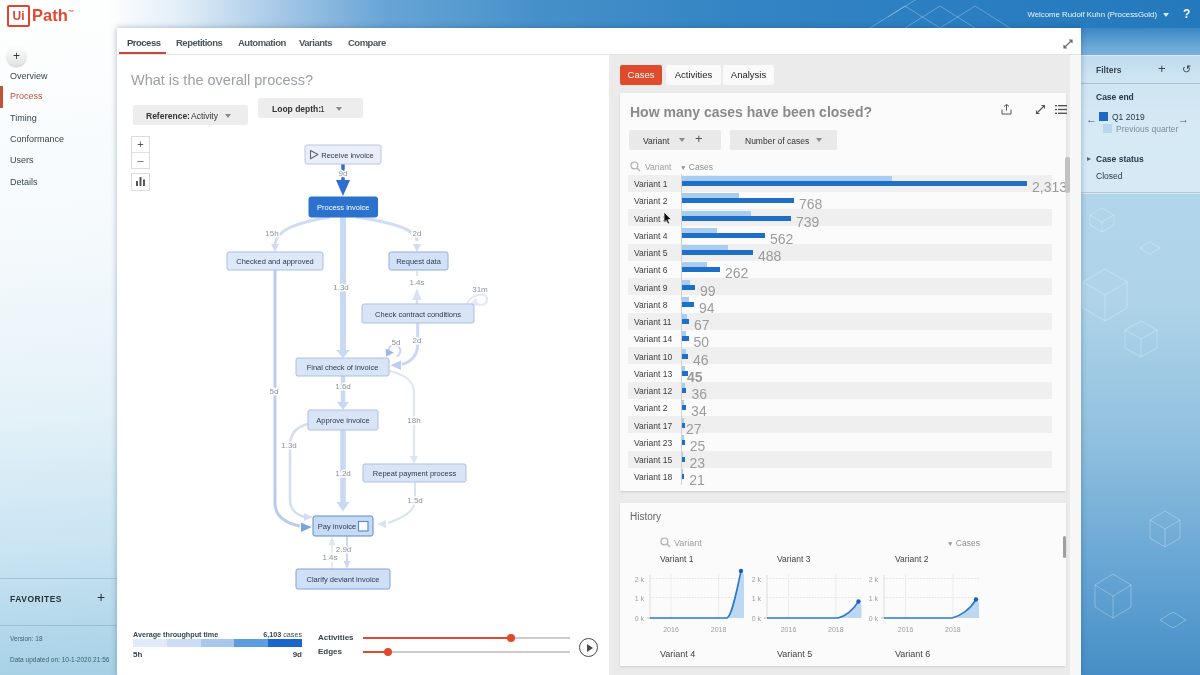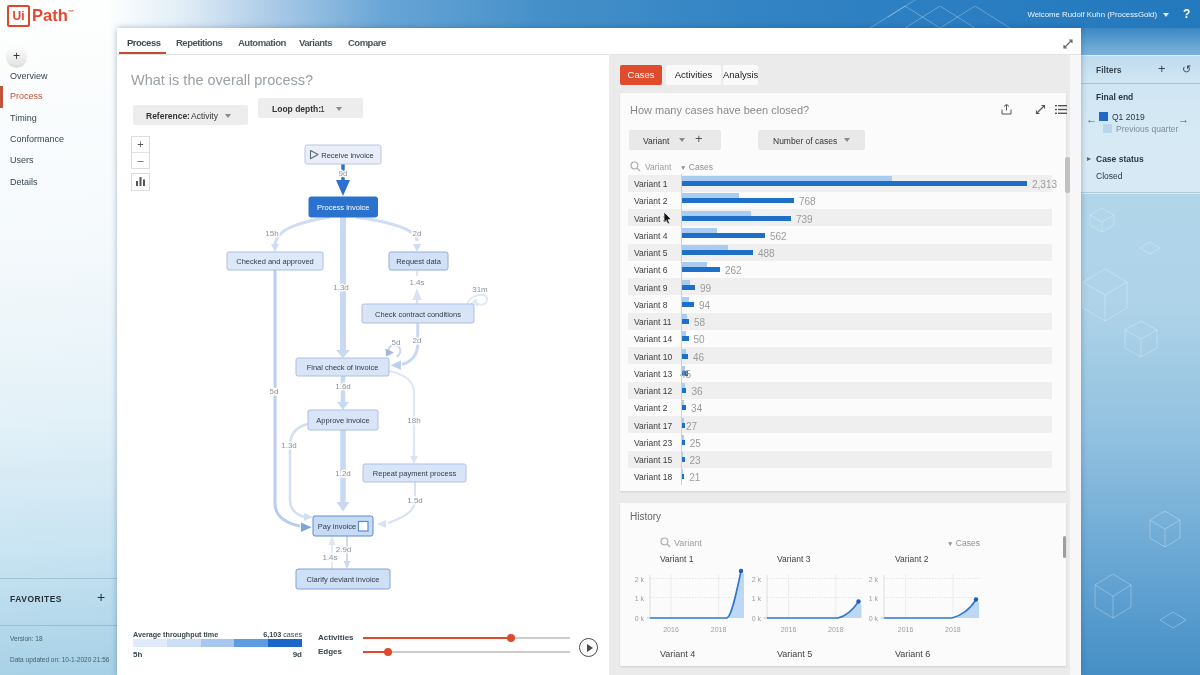--- a/index.html
+++ b/index.html
@@ -31,21 +31,21 @@
 
 #rightsec{left:609px;top:55px;width:461px;height:620px;background:#ebebeb;}
 #gutter{left:1070px;top:55px;width:11px;height:620px;background:#f7f7f7;}
 .rtab{position:absolute;top:65px;height:20px;border-radius:2px;font-size:9.5px;line-height:20px;text-align:center;}
 #card1{left:620px;top:93px;width:446px;height:398px;background:#fbfbfb;box-shadow:0 1px 2px rgba(0,0,0,0.12);}
 #card2{left:620px;top:503px;width:446px;height:163px;background:#fbfbfb;box-shadow:0 1px 2px rgba(0,0,0,0.12);overflow:hidden;}
 .row{position:absolute;left:628px;width:424px;height:17.25px;}
 .rowlab{position:absolute;left:6px;top:4.5px;font-size:8.5px;color:#3c3c3c;}
 .lbar{position:absolute;left:53px;top:1.5px;height:5px;background:#a8cdf0;}
 .dbar{position:absolute;left:53px;top:6.5px;height:5px;background:#1e6fc8;}
-.rval{position:absolute;top:4.5px;font-size:10px;color:#9b9b9b;}
+.rval{position:absolute;top:4.5px;font-size:14px;color:#9b9b9b;}
 
 .menu{position:absolute;left:10px;font-size:9px;color:#37474f;}
 .hairline{position:absolute;left:0;width:117px;height:1px;background:rgba(40,70,90,0.18);}
 
 .ftext{position:absolute;font-size:8.5px;color:#25384a;}
 svg{position:absolute;left:0;top:0;}
 </style></head>
 <body>
 <div id="bg-top" class="abs"></div>
 <div id="bg-left" class="abs"></div>
@@ -85,21 +85,21 @@
 <div class="abs" style="left:97px;top:589px;font-size:14px;color:#263238;">+</div>
 <div class="hairline" style="top:625px;"></div>
 <div class="abs" style="left:10px;top:635px;font-size:6.5px;color:#44616f;">Version: 18</div>
 <div class="abs" style="left:10px;top:656px;font-size:6.5px;color:#44616f;">Data updated on: 10-1-2020 21:56</div>
 
 <div id="filtpanel" class="abs"></div>
 <div class="ftext" style="left:1096px;top:65px;font-weight:700;color:#37474f;">Filters</div>
 <div class="ftext" style="left:1158px;top:61px;font-size:13px;color:#37474f;">+</div>
 <div class="ftext" style="left:1182px;top:63px;font-size:11px;color:#37474f;">↺</div>
 <div class="abs" style="left:1081px;top:83px;width:119px;height:1px;background:rgba(60,90,110,0.25);"></div>
-<div class="ftext" style="left:1096px;top:92px;font-weight:700;">Final end</div>
+<div class="ftext" style="left:1096px;top:92px;font-weight:700;">Case end</div>
 <div class="ftext" style="left:1086px;top:113px;font-size:11px;color:#3d5a6b;">←</div>
 <div class="abs" style="left:1099px;top:112px;width:9px;height:9px;background:#2268c8;"></div>
 <div class="ftext" style="left:1112px;top:112px;">Q1 2019</div>
 <div class="abs" style="left:1103px;top:124px;width:9px;height:9px;background:#bad5ee;"></div>
 <div class="ftext" style="left:1116px;top:124px;color:#7d8d98;">Previous quarter</div>
 <div class="ftext" style="left:1178px;top:113px;font-size:11px;color:#3d5a6b;">→</div>
 <div class="ftext" style="left:1087px;top:154px;font-size:8px;color:#51646f;">▸</div>
 <div class="ftext" style="left:1096px;top:154px;font-weight:700;">Case status</div>
 <div class="ftext" style="left:1096px;top:171px;">Closed</div>
 <div class="abs" style="left:1081px;top:192px;width:119px;height:1px;background:rgba(60,90,110,0.22);"></div>
@@ -235,24 +235,24 @@
 <div class="slider-track" style="left:363px;top:650.5px;width:207px;"></div>
 <div class="slider-fill" style="left:363px;top:650.5px;width:25px;"></div>
 <div class="slider-knob" style="left:384px;top:647.5px;"></div>
 <div class="abs" style="left:579px;top:638px;width:19px;height:19px;border:1.3px solid #4a4a4a;border-radius:50%;box-sizing:border-box;"></div>
 <div class="abs" style="left:586.5px;top:643.5px;width:0;height:0;border-top:4px solid transparent;border-bottom:4px solid transparent;border-left:6px solid #4a4a4a;"></div>
 
 <div id="rightsec" class="abs"></div>
 <div id="gutter" class="abs"></div>
 <div class="rtab" style="left:620px;width:42px;background:#e04b2e;color:#fff;">Cases</div>
 <div class="rtab" style="left:666px;width:55px;background:#fafafa;color:#222;">Activities</div>
-<div class="rtab" style="left:723px;width:35px;background:#fafafa;color:#222;">Analysis</div>
+<div class="rtab" style="left:723px;width:51px;background:#fafafa;color:#222;">Analysis</div>
 <div id="card1" class="abs"></div>
 <div id="card2" class="abs"></div>
-<div class="abs" style="left:630px;top:104px;font-size:11px;color:#8a8a8a;">How many cases have been closed?</div>
+<div class="abs" style="left:630px;top:104px;font-size:14px;color:#8a8a8a;font-weight:bold;">How many cases have been closed?</div>
 
 <svg class="abs" style="left:1001px;top:104px;" width="11" height="11" viewBox="0 0 11 11">
     <g stroke="#555" stroke-width="1" fill="none">
       <path d="M5.5,0.5 v6 M3,2.5 l2.5,-2.2 2.5,2.2 M1,5.5 v4.5 h9 v-4.5"></path>
     </g>
   </svg>
 <svg class="abs" style="left:1035px;top:104px;" width="11" height="11" viewBox="0 0 11 11">
     <g stroke="#555" stroke-width="1.1" fill="none">
       <path d="M1.5,9.5 L9.5,1.5 M6.5,1.5 h3 v3 M4.5,9.5 h-3 v-3"></path>
     </g>
@@ -265,21 +265,21 @@
       <rect x="3" y="4.8" width="9" height="1.4"></rect>
       <rect x="0" y="8.6" width="2" height="1.4"></rect>
       <rect x="3" y="8.6" width="9" height="1.4"></rect>
     </g>
   </svg>
 <div class="chip" style="left:629px;top:130px;width:92px;background:#e9e9e9;">
     <span style="position:absolute;left:14px;top:6px;">Variant</span>
     <span class="caret" style="position:absolute;left:50px;top:8px;"></span>
     <span style="position:absolute;left:66px;top:1px;font-size:13px;color:#555;">+</span>
   </div>
-<div class="chip" style="left:730px;top:130px;width:107px;background:#e9e9e9;margin-left:28px;">
+<div class="chip" style="left:730px;top:130px;width:107px;background:#e9e9e9;">
     <span style="position:absolute;left:15px;top:6px;">Number of cases</span>
     <span class="caret" style="position:absolute;left:86px;top:8px;"></span>
   </div>
 
 <svg class="abs" style="left:630px;top:161px;" width="11" height="11" viewBox="0 0 11 11">
     <g stroke="#b0b0b0" stroke-width="1.2" fill="none">
       <circle cx="4.4" cy="4.4" r="3.4"></circle>
       <path d="M7,7 L10,10"></path>
     </g>
   </svg>
@@ -331,39 +331,39 @@
 <div class="row" style="top:295.25px;background:transparent;">
       <span class="rowlab">Variant 8</span>
       <div class="lbar" style="width:8px;"></div>
       <div class="dbar" style="width:13px;"></div>
       <span class="rval" style="left:71.0px;">94</span>
     </div>
 <div class="row" style="top:312.50px;background:#efefef;">
       <span class="rowlab">Variant 11</span>
       <div class="lbar" style="width:6px;"></div>
       <div class="dbar" style="width:8px;"></div>
-      <span class="rval" style="left:66.0px;">58</span>
+      <span class="rval" style="left:66.0px;">67</span>
     </div>
 <div class="row" style="top:329.75px;background:transparent;">
       <span class="rowlab">Variant 14</span>
       <div class="lbar" style="width:5px;"></div>
       <div class="dbar" style="width:7.5px;"></div>
       <span class="rval" style="left:65.5px;">50</span>
     </div>
 <div class="row" style="top:347.00px;background:#efefef;">
       <span class="rowlab">Variant 10</span>
       <div class="lbar" style="width:5px;"></div>
       <div class="dbar" style="width:7px;"></div>
       <span class="rval" style="left:65.0px;">46</span>
     </div>
 <div class="row" style="top:364.25px;background:transparent;text-align:right;">
       <span class="rowlab">Variant 13</span>
       <div class="lbar" style="width:4px;"></div>
       <div class="dbar" style="width:6.7px;"></div>
-      <span class="rval" style="left:52px;">45</span>
+      <span class="rval" style="left:59px;font-weight:bold;">45</span>
     </div>
 <div class="row" style="top:381.50px;background:#efefef;">
       <span class="rowlab">Variant 12</span>
       <div class="lbar" style="width:4px;"></div>
       <div class="dbar" style="width:5.4px;"></div>
       <span class="rval" style="left:63.4px;">36</span>
     </div>
 <div class="row" style="top:398.75px;background:transparent;">
       <span class="rowlab">Variant 2</span>
       <div class="lbar" style="width:3px;"></div>

